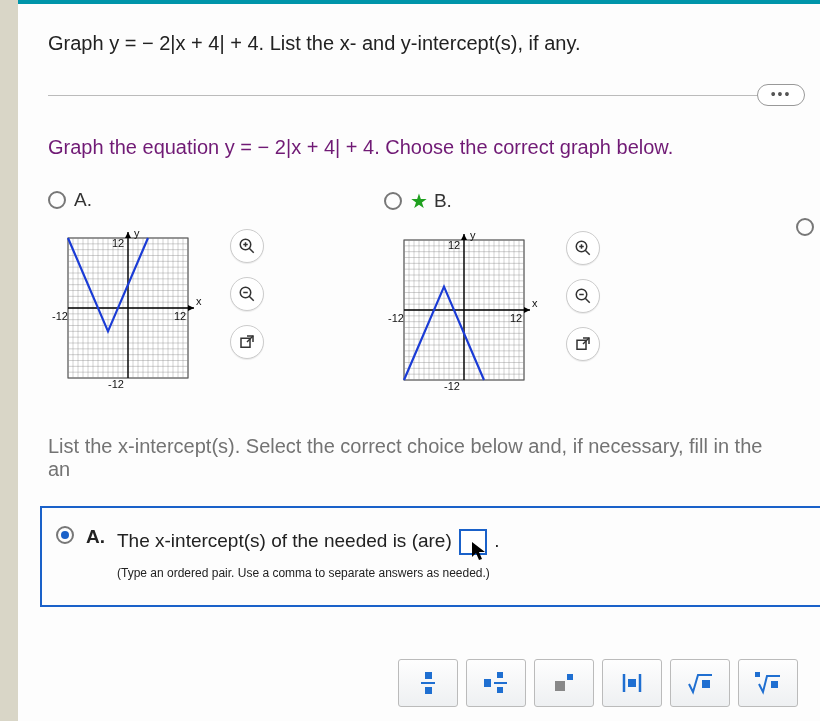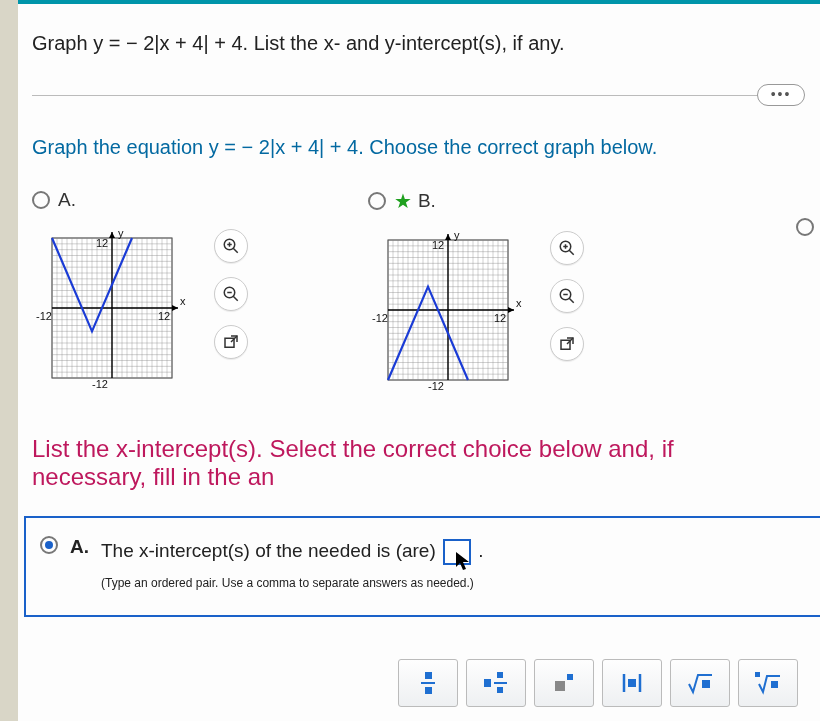--- a/index.html
+++ b/index.html
@@ -22,21 +22,21 @@
   .top-stripe {
     position: absolute;
     top: 0; left: 0; right: 0;
     height: 4px;
     background: #0095aa;
   }
   .content {
     position: absolute;
     left: 18px; top: 4px; right: 0; bottom: 0;
     background: #fdfdfd;
-    padding: 28px 30px 0 14px;
+    padding: 28px 30px 0 30px;
   }
   .question-text {
     font-size: 20px;
     color: #222;
     margin-bottom: 40px;
   }
   .hr-row {
     position: relative;
     border-top: 1px solid #bbb;
     margin-bottom: 40px;
@@ -52,21 +52,21 @@
     background: #fff;
     text-align: center;
     font-size: 14px;
     line-height: 18px;
     color: #555;
     letter-spacing: 2px;
     cursor: pointer;
   }
   .subprompt {
     font-size: 20px;
-    color: #0369a1;
+    color: #701a75;
     margin-bottom: 30px;
   }
   .choices-row {
     display: flex;
     gap: 120px;
     margin-bottom: 40px;
     position: relative;
   }
   .choice {
     position: relative;
@@ -124,22 +124,22 @@
     border-radius: 50%;
     background: #fff;
     display: flex;
     align-items: center;
     justify-content: center;
     cursor: pointer;
     box-shadow: 0 1px 1px rgba(0,0,0,.08);
   }
   .tool-btn svg { width: 18px; height: 18px; }
   .intercept-prompt {
-    font-size: 24px;
-    color: #be185d;
+    font-size: 20px;
+    color: #737373;
     margin-bottom: 25px;
   }
   .answer-box {
     border: 2px solid #1a61c9;
     padding: 18px 22px 18px 14px;
     margin-left: -8px;
     margin-right: -30px;
     border-right: none;
     display: flex;
     gap: 12px;

